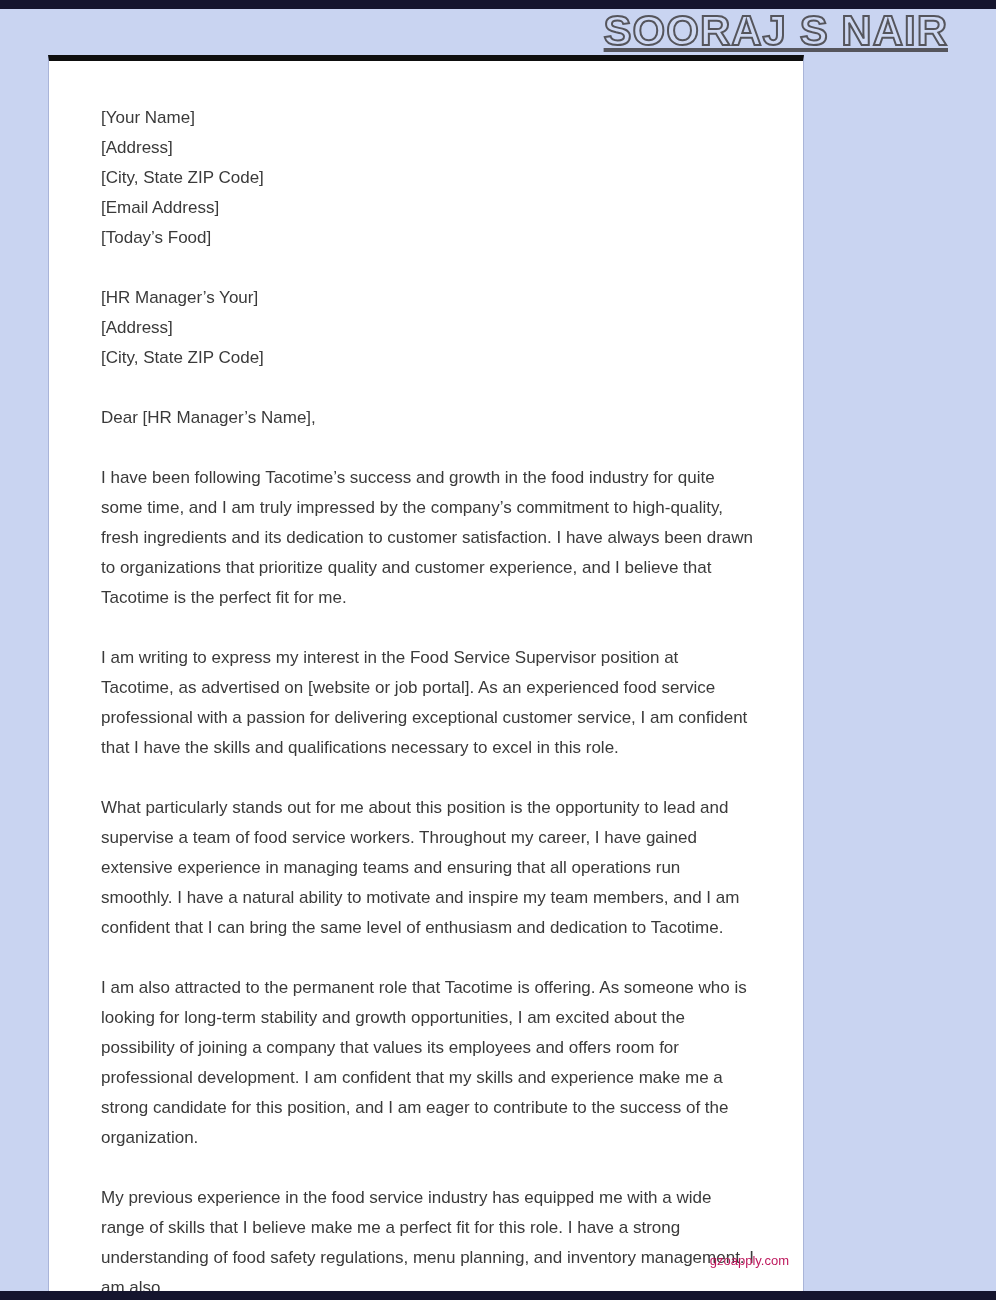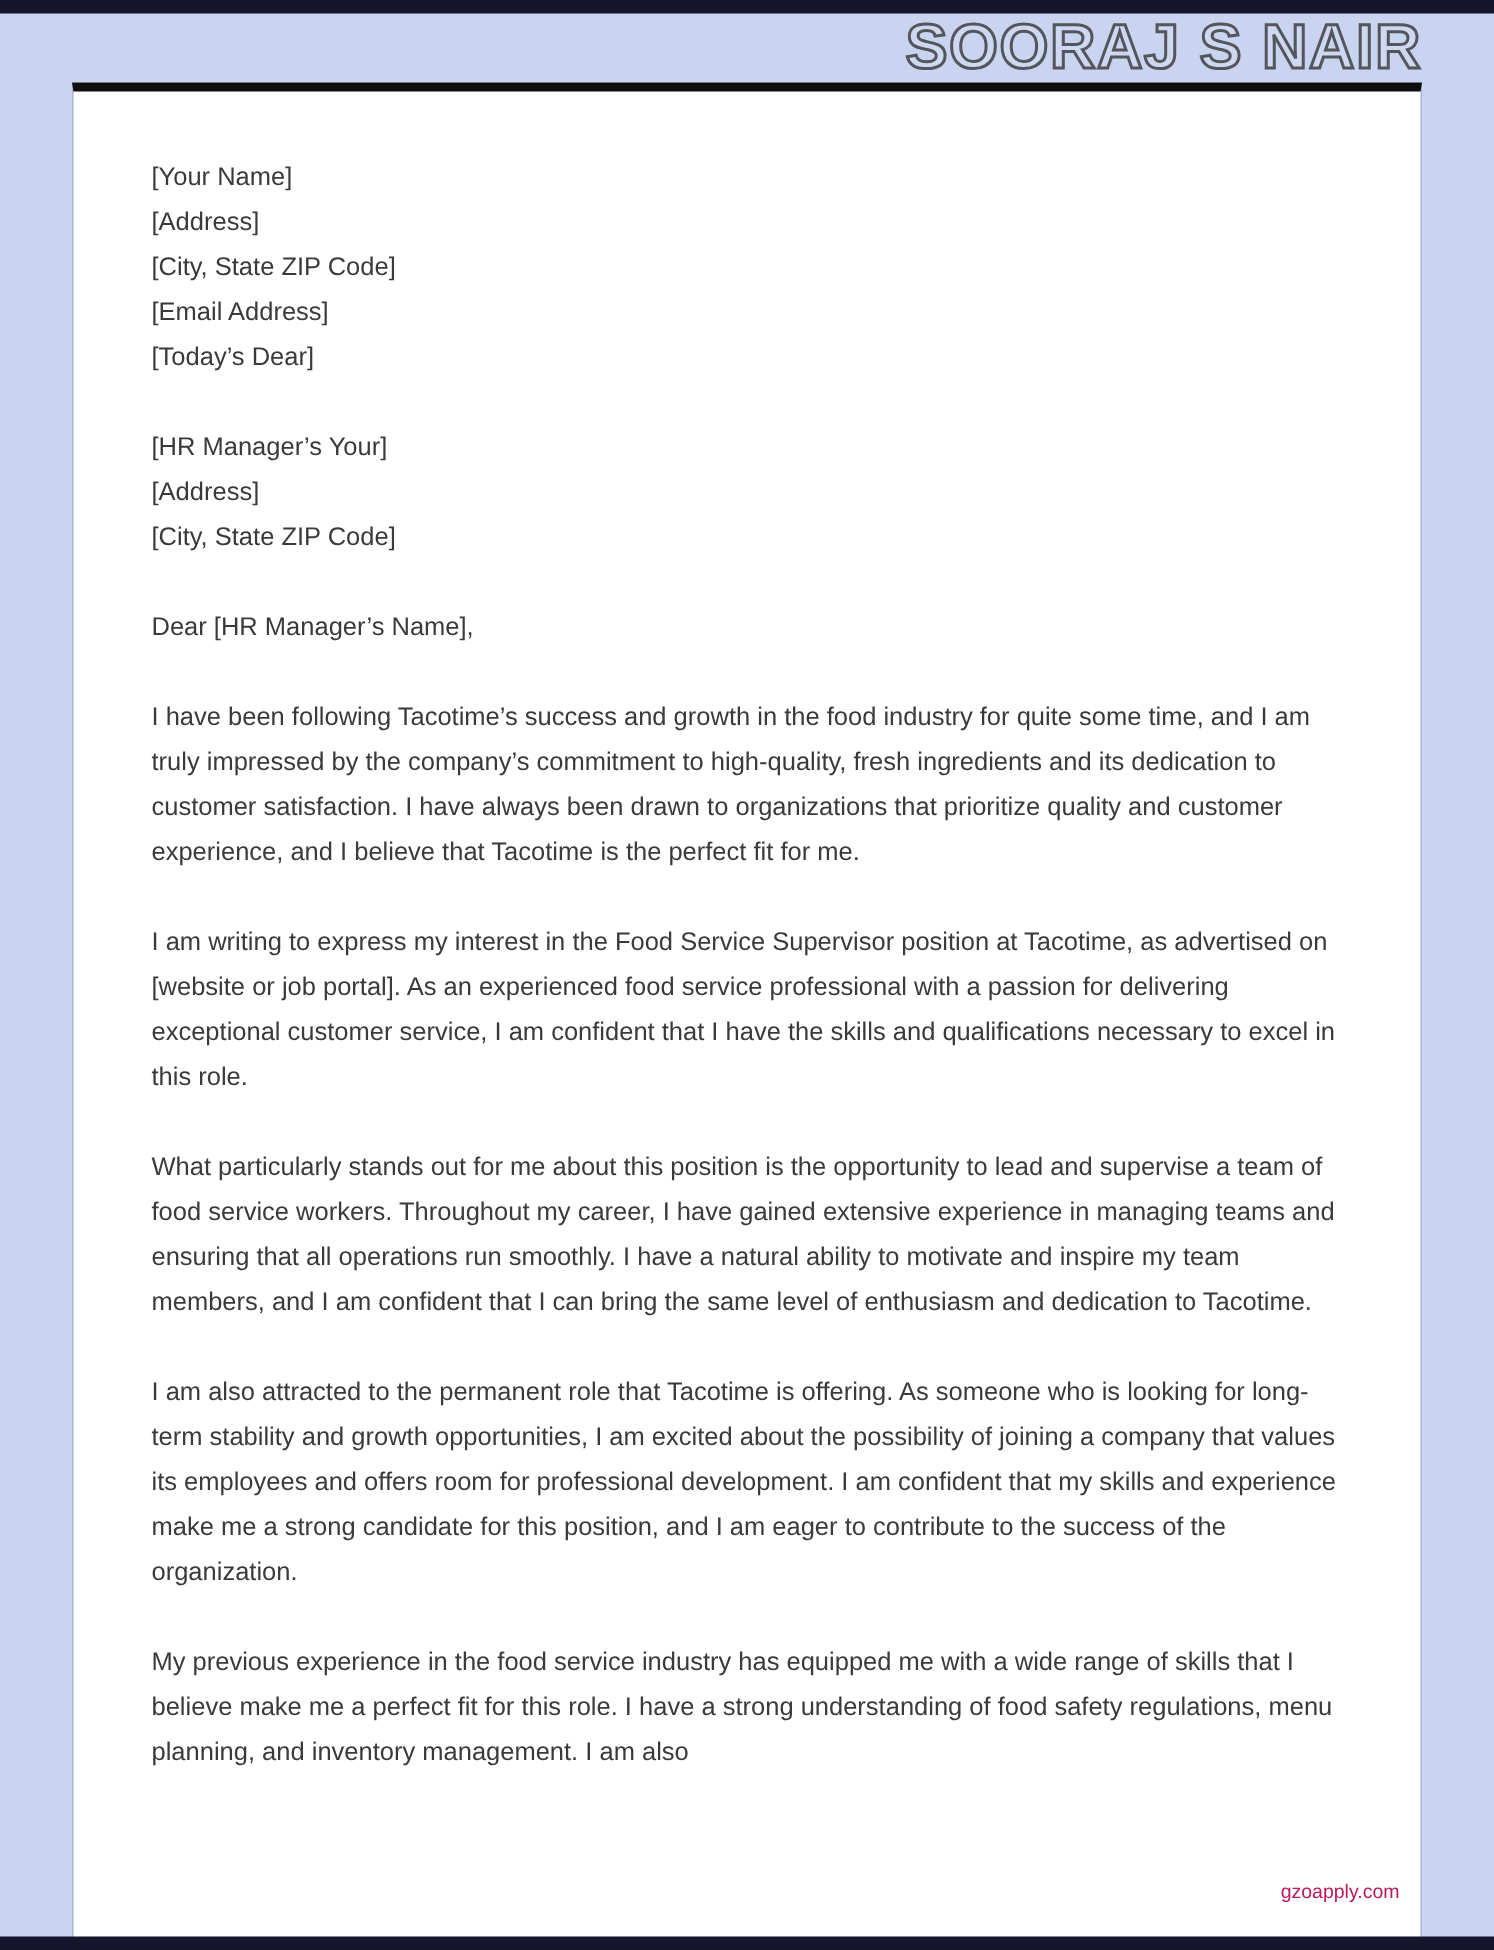--- a/index.html
+++ b/index.html
@@ -42,27 +42,28 @@
 
   .header-name {
     font-size: 42px;
     font-weight: 700;
     letter-spacing: 1px;
     text-transform: uppercase;
     color: rgba(210, 218, 242, 0.55);
     -webkit-text-stroke: 2px #55555c;
     line-height: 1;
     white-space: nowrap;
+    text-decoration: underline;
   }
 
   .page {
     position: absolute;
     left: 48px;
     top: 55px;
-    width: 900px;
+    width: 756px;
     height: 1245px;
     background: #ffffff;
     border-top: 6px solid #0e0e0e;
     border-left: 1px solid #a9b4d8;
     border-right: 1px solid #a9b4d8;
     z-index: 1;
   }
 
   .content {
     padding: 42px 48px 0 52px;
@@ -97,21 +98,21 @@
   </div>
 
   <div class="page">
     <div class="content">
 
       <div class="block">
         <div class="line">[Your Name]</div>
         <div class="line">[Address]</div>
         <div class="line">[City, State ZIP Code]</div>
         <div class="line">[Email Address]</div>
-        <div class="line">[Today’s Dear]</div>
+        <div class="line">[Today’s Food]</div>
       </div>
 
       <div class="block">
         <div class="line">[HR Manager’s Your]</div>
         <div class="line">[Address]</div>
         <div class="line">[City, State ZIP Code]</div>
       </div>
 
       <div class="block">
         <div class="line">Dear [HR Manager’s Name],</div>

